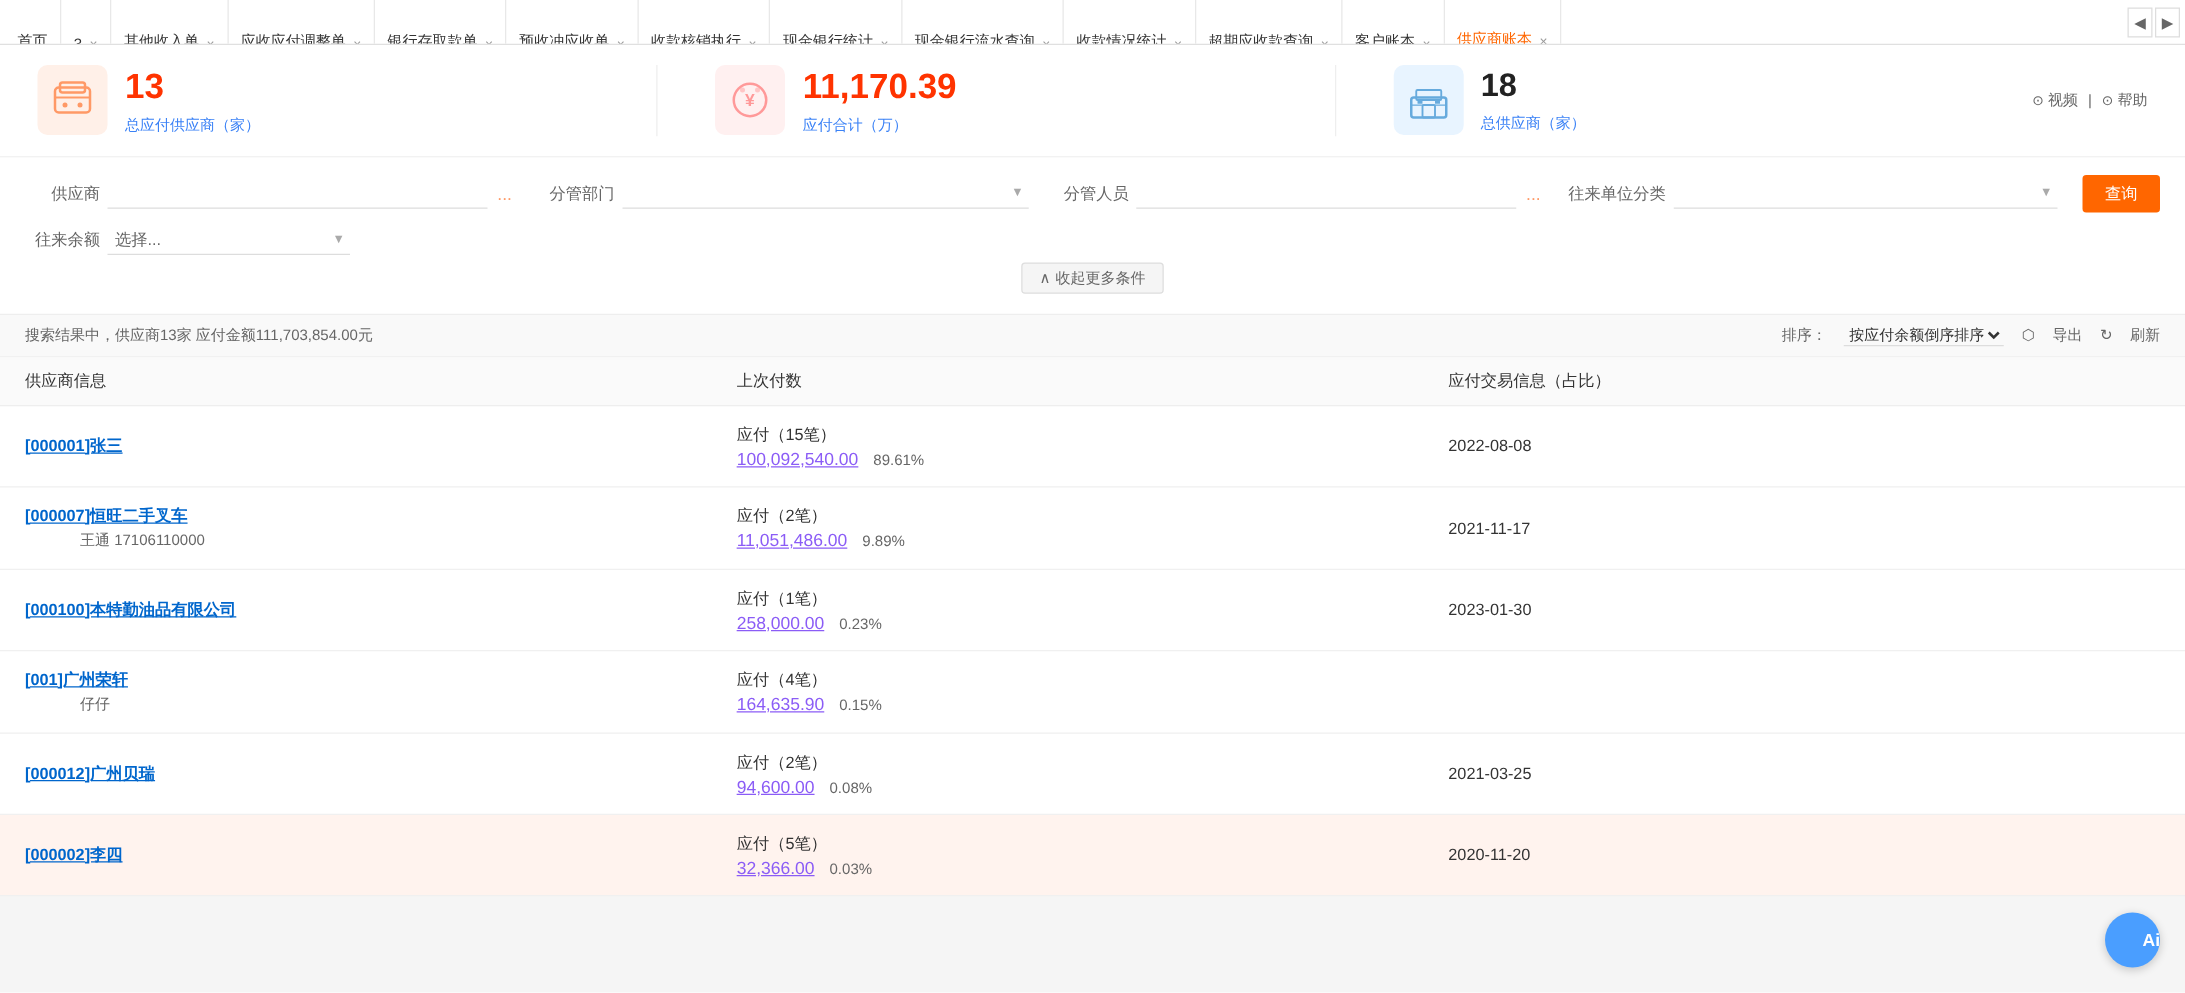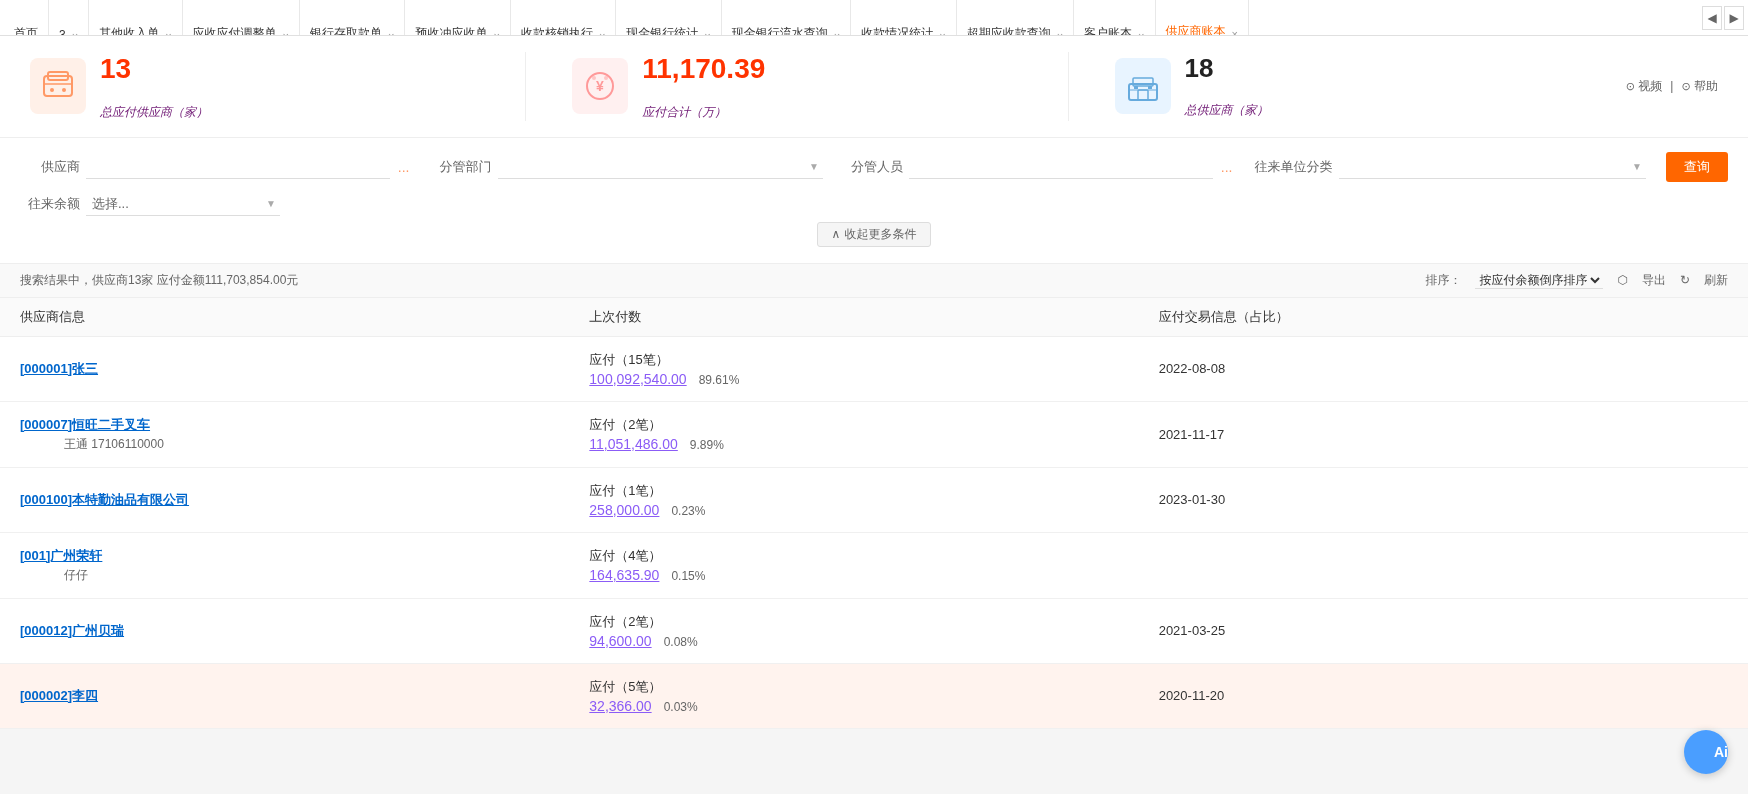--- a/index.html
+++ b/index.html
@@ -65,21 +65,21 @@
       width: 56px; height: 56px;
       border-radius: 8px;
       display: flex; align-items: center; justify-content: center;
       font-size: 28px;
       flex-shrink: 0;
     }
     .stat-icon.orange { background: #fff0e8; color: #ff9966; }
     .stat-icon.pink { background: #fff0f0; color: #ff8888; }
     .stat-icon.blue { background: #e8f4ff; color: #66aadd; }
     .stat-value { font-size: 28px; font-weight: bold; color: #ff3300; line-height: 1.2; }
-    .stat-label { font-size: 12px; color: #701a75; margin-top: 18px; font-style: italic; }
+    .stat-label { font-size: 12px; color: #3b82f6; margin-top: 6px; }
     .stat-text { display: flex; flex-direction: column; }
 
     
     .help-links {
       margin-left: auto;
       display: flex;
       align-items: center;
       font-size: 12px;
       color: #666;
       gap: 8px;

